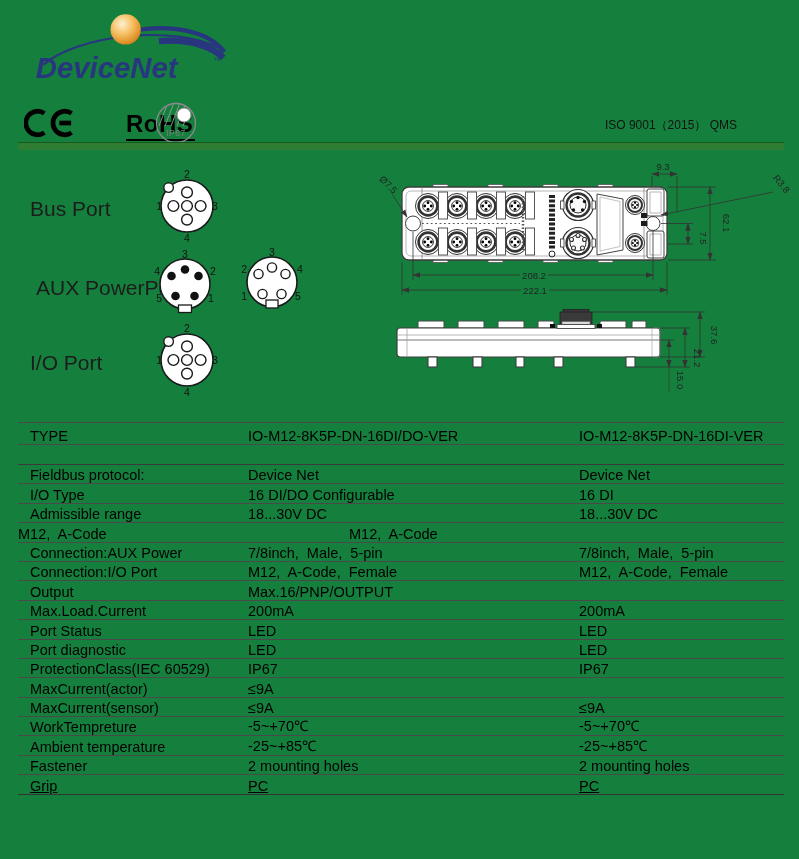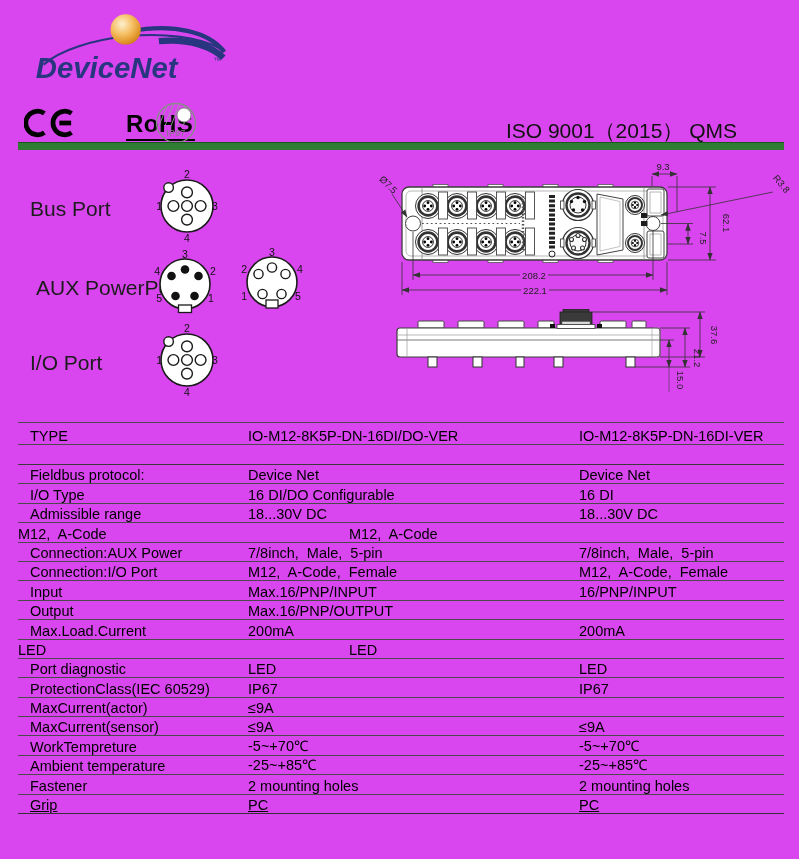--- a/index.html
+++ b/index.html
@@ -1,22 +1,22 @@
 <!DOCTYPE html>
 <html><head>
 <meta charset="utf-8">
 <style>
   html,body{margin:0;padding:0;background:#fff;}
-  .page{position:relative;width:799px;height:859px;background:#d946ef;overflow:hidden;
+  .page{position:relative;width:799px;height:859px;background:#15803d;overflow:hidden;
         font-family:"Liberation Sans",sans-serif;color:#111;}
   .abs{position:absolute;}
   .port-label{position:absolute;font-size:21px;color:#1c1c1c;}
   .rohs{position:absolute;left:90px;top:110px;font-size:24px;font-weight:700;
         letter-spacing:.5px;border-bottom:2.5px solid #000;padding:0 2px 1px 0;color:#000;margin-left:36px;}
-  .iso{position:absolute;right:62px;top:117px;font-size:21px;color:#111;white-space:pre;}
+  .iso{position:absolute;right:62px;top:117px;font-size:12px;color:#111;white-space:pre;}
   .greenbar{position:absolute;left:18px;top:142px;width:766px;height:7px;
             background:#2e7d32;border-top:1.5px solid #185a1b;}
   .spec-table{position:absolute;left:18px;top:422px;width:766px;font-size:14.5px;color:#000;}
   .trow{display:flex;align-items:flex-end;border-bottom:1px solid #4a4a4a;}
   .type-row{border-top:1px solid #4a4a4a;height:21px;}
   .tgap{height:19px;}
   .tbody{border-top:1.6px solid #3a3a3a;}
   .tbody .trow{height:18.4px;}
   .tbody .trow:last-child{border-bottom:1.8px solid #333;text-decoration:underline;}
   .tcell{white-space:pre;overflow:hidden;}
@@ -379,35 +379,31 @@
           <div class="tcell label">Connection:AUX Power</div>
           <div class="tcell val1">7/8inch,  Male,  5-pin</div>
           <div class="tcell val2">7/8inch,  Male,  5-pin</div>
         </div>
         <div class="trow">
           <div class="tcell label">Connection:I/O Port</div>
           <div class="tcell val1">M12,  A-Code,  Female</div>
           <div class="tcell val2">M12,  A-Code,  Female</div>
         </div>
         <div class="trow">
-          <div class="tcell label">Input</div>
-          <div class="tcell val1">Max.16/PNP/INPUT</div>
-          <div class="tcell val2">16/PNP/INPUT</div>
-        </div>
-        <div class="trow">
           <div class="tcell label">Output</div>
           <div class="tcell val1">Max.16/PNP/OUTPUT</div>
           <div class="tcell val2"></div>
         </div>
         <div class="trow">
           <div class="tcell label">Max.Load.Current</div>
           <div class="tcell val1">200mA</div>
           <div class="tcell val2">200mA</div>
         </div>
         <div class="trow">
+          <div class="tcell label">Port Status</div>
           <div class="tcell val1">LED</div>
           <div class="tcell val2">LED</div>
         </div>
         <div class="trow">
           <div class="tcell label">Port diagnostic</div>
           <div class="tcell val1">LED</div>
           <div class="tcell val2">LED</div>
         </div>
         <div class="trow">
           <div class="tcell label">ProtectionClass(IEC 60529)</div>

